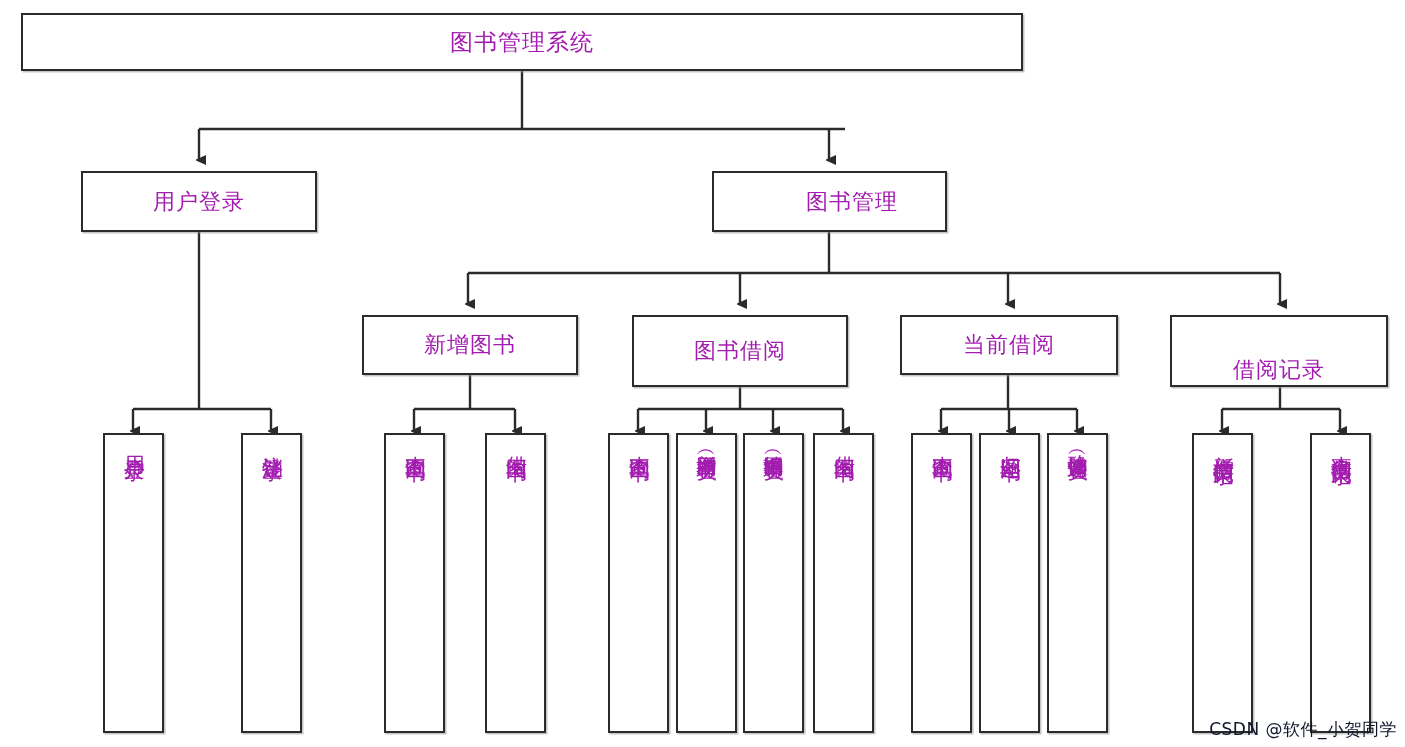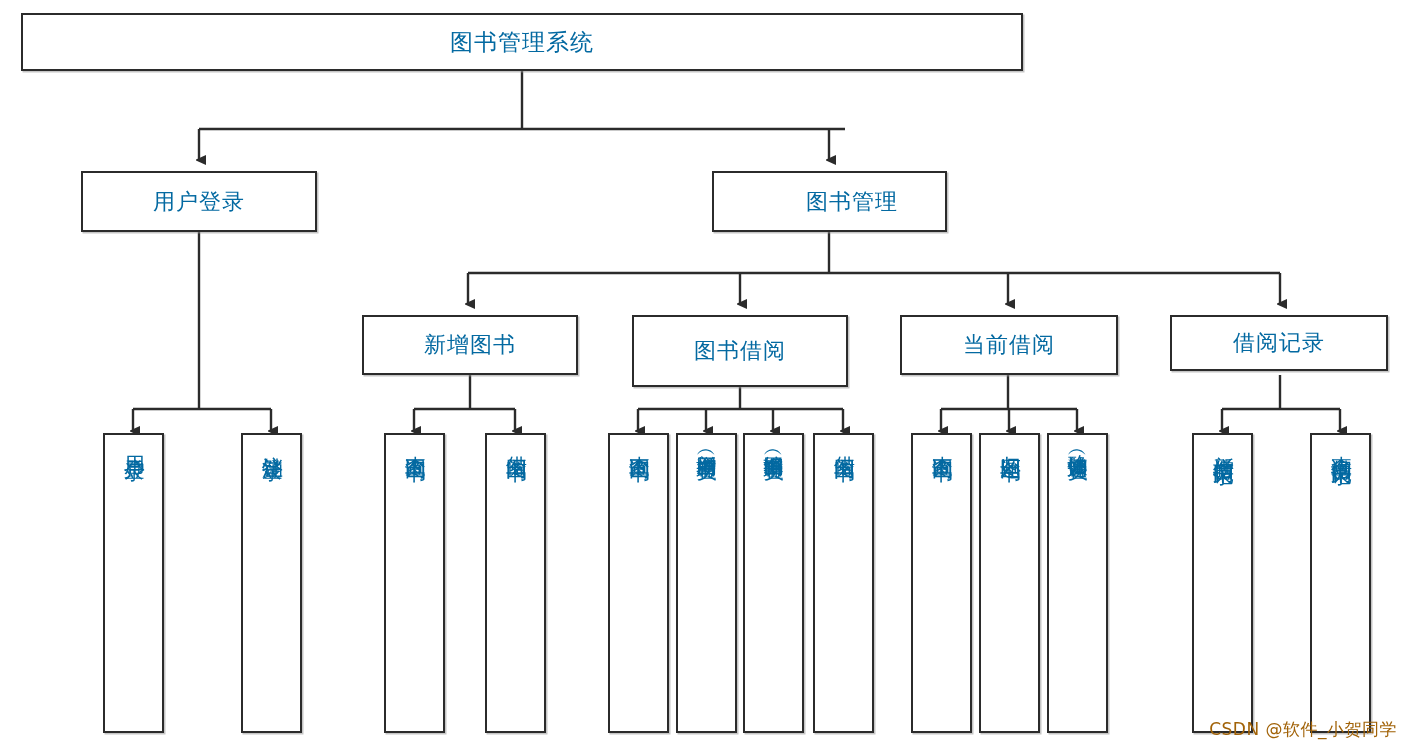--- a/index.html
+++ b/index.html
@@ -23,21 +23,21 @@
     left: 0;
     top: 0;
     width: 1405px;
     height: 747px;
   }
   .node {
     position: absolute;
     box-sizing: border-box;
     border: 2px solid #2b2b2b;
     background: #ffffff;
-    color: #0369a1;
+    color: #a21caf;
     display: flex;
     align-items: center;
     justify-content: center;
     box-shadow: 1.5px 1.5px 0 rgba(150,150,150,0.55);
   }
   .node.level-root {
     font-size: 23px;
     letter-spacing: 1px;
   }
   .node.level-2,
@@ -61,21 +61,21 @@
   }
   .vtext.tall {
     font-size: 20px;
     letter-spacing: 1px;
   }
   .watermark {
     position: absolute;
     right: 8px;
     bottom: 6px;
     font-size: 17px;
-    color: #a16207;
+    color: #0f172a;
     letter-spacing: 0.5px;
     white-space: nowrap;
     user-select: none;
   }
 </style>
 </head>
 <body>
 
 <div id="canvas">
 
@@ -142,21 +142,21 @@
 
   <div class="node level-3" style="left:362px; top:315px; width:216px; height:60px;">
     <span>新增图书</span>
   </div>
   <div class="node level-3" style="left:632px; top:315px; width:216px; height:72px;">
     <span>图书借阅</span>
   </div>
   <div class="node level-3" style="left:900px; top:315px; width:218px; height:60px;align-items:center;">
     <span>当前借阅</span>
   </div>
-  <div class="node level-3" style="left:1170px; top:315px; width:218px; height:56px;">
+  <div class="node level-3" style="left:1170px; top:315px; width:218px; height:72px;align-items:flex-end;">
     <span>借阅记录</span>
   </div>
 
   <div class="node leaf" style="left:103px; top:433px; width:61px; height:300px;">
     <span class="vtext">用户登录</span>
   </div>
   <div class="node leaf" style="left:241px; top:433px; width:61px; height:300px;">
     <span class="vtext">注销登录</span>
   </div>
 

